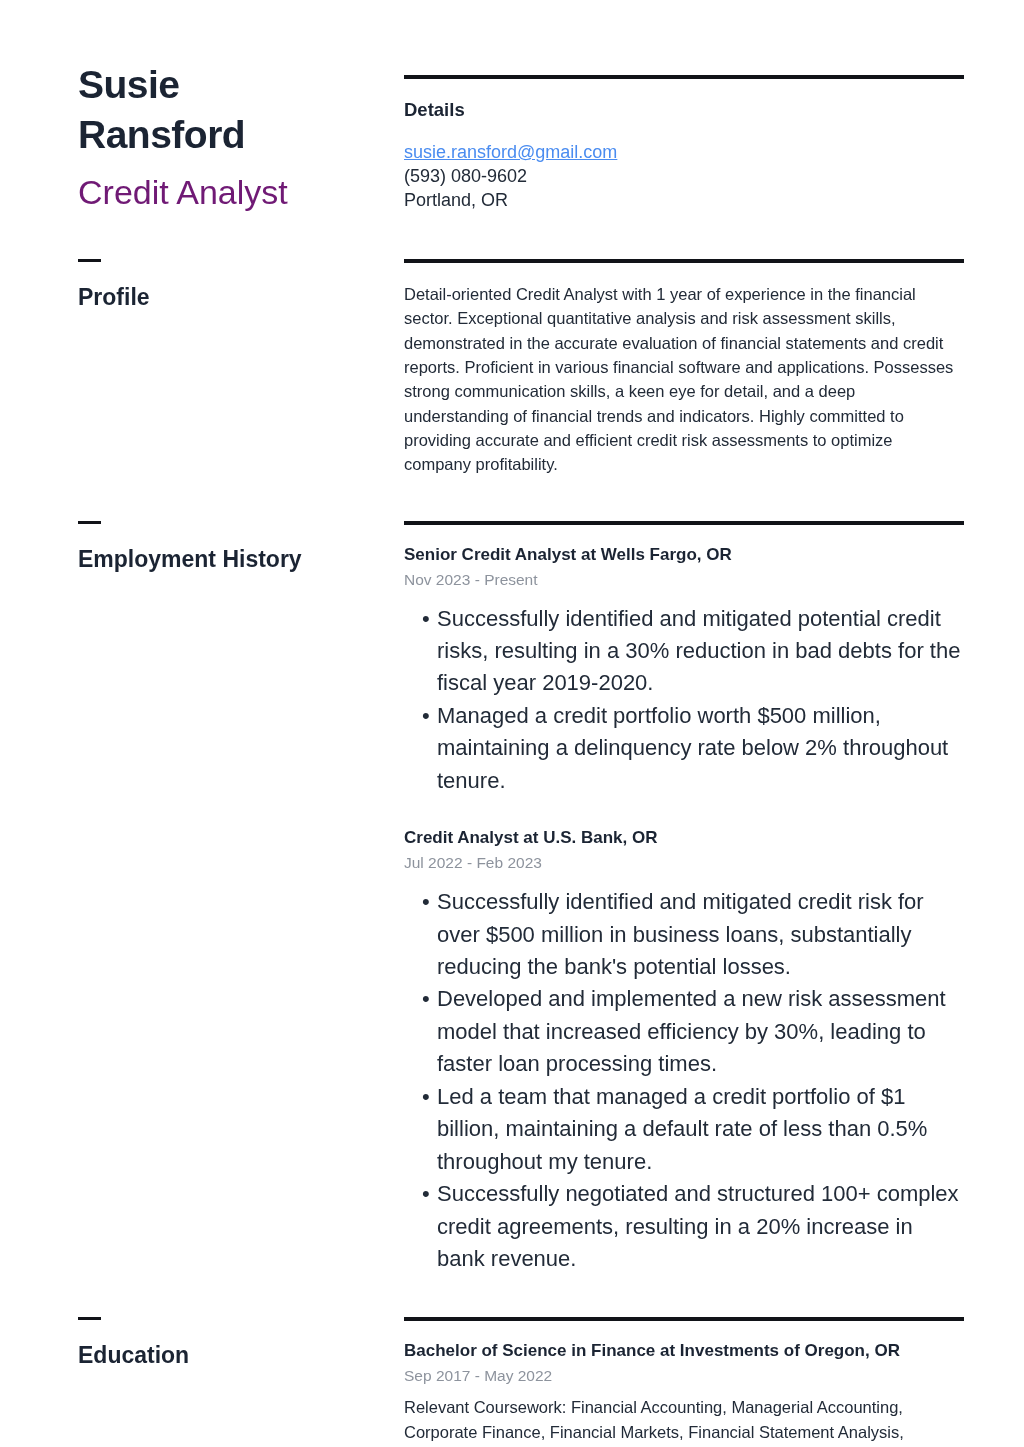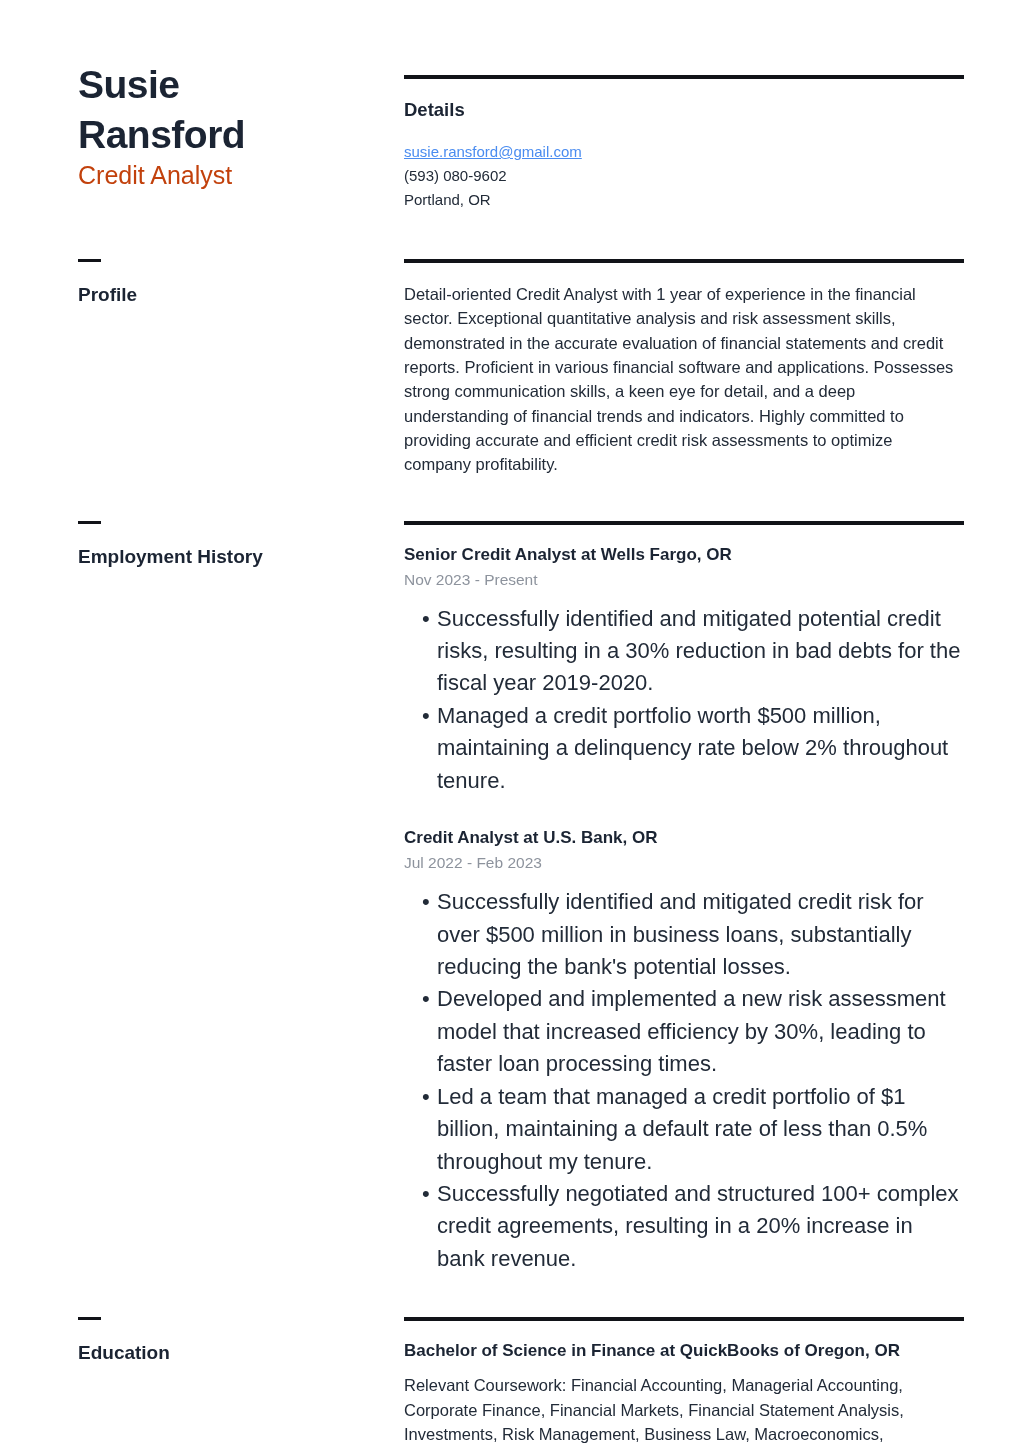--- a/index.html
+++ b/index.html
@@ -34,42 +34,42 @@
 
   .name {
     font-size: 39px;
     font-weight: 700;
     color: #1b2433;
     line-height: 1.27;
     max-width: 230px;
     letter-spacing: -0.5px;
   }
   .job-title-header {
-    font-size: 25px;
-    color: #c2410c;
-    margin-top: 2px;
+    font-size: 34px;
+    color: #701a75;
+    margin-top: 14px;
   }
 
   .section-heading {
-    font-size: 19px;
+    font-size: 23px;
     font-weight: 700;
     color: #1b2433;
     line-height: 1.25;
   }
 
   .details-block { margin-top: 15px; }
   .details-heading {
     font-size: 18.5px;
     font-weight: 700;
     color: #1b2433;
     margin-bottom: 17px;
     line-height: 1.35;
   }
   .contact-line {
-    font-size: 15px;
+    font-size: 18px;
     line-height: 24px;
     color: #222b38;
   }
   a.link {
     color: #4a8cf0;
     text-decoration: underline;
   }
 
   .body-text {
     font-size: 16.5px;
@@ -172,21 +172,22 @@
     </div>
   </div>
 
   <div class="row section" style="margin-top:42px;">
     <div class="col-left">
       <div class="dash"></div>
       <div class="section-heading">Education</div>
     </div>
     <div class="col-right">
       <div class="rule"></div>
-      <div class="entry-title">Bachelor of Science in Finance at QuickBooks of Oregon, OR</div>
+      <div class="entry-title">Bachelor of Science in Finance at Investments of Oregon, OR</div>
+      <div class="entry-dates">Sep 2017 - May 2022</div>
       <div class="body-text coursework">Relevant Coursework: Financial Accounting, Managerial Accounting, Corporate Finance, Financial Markets, Financial Statement Analysis, Investments, Risk Management, Business Law, Macroeconomics, Microeconomics, Quantitative Finance, Business Statistics, and Strategic Financial Management.</div>
     </div>
   </div>
 
 
   <div class="row section" style="margin-top:43px;">
     <div class="col-left">
       <div class="dash"></div>
       <div class="section-heading">Skills</div>
     </div>

